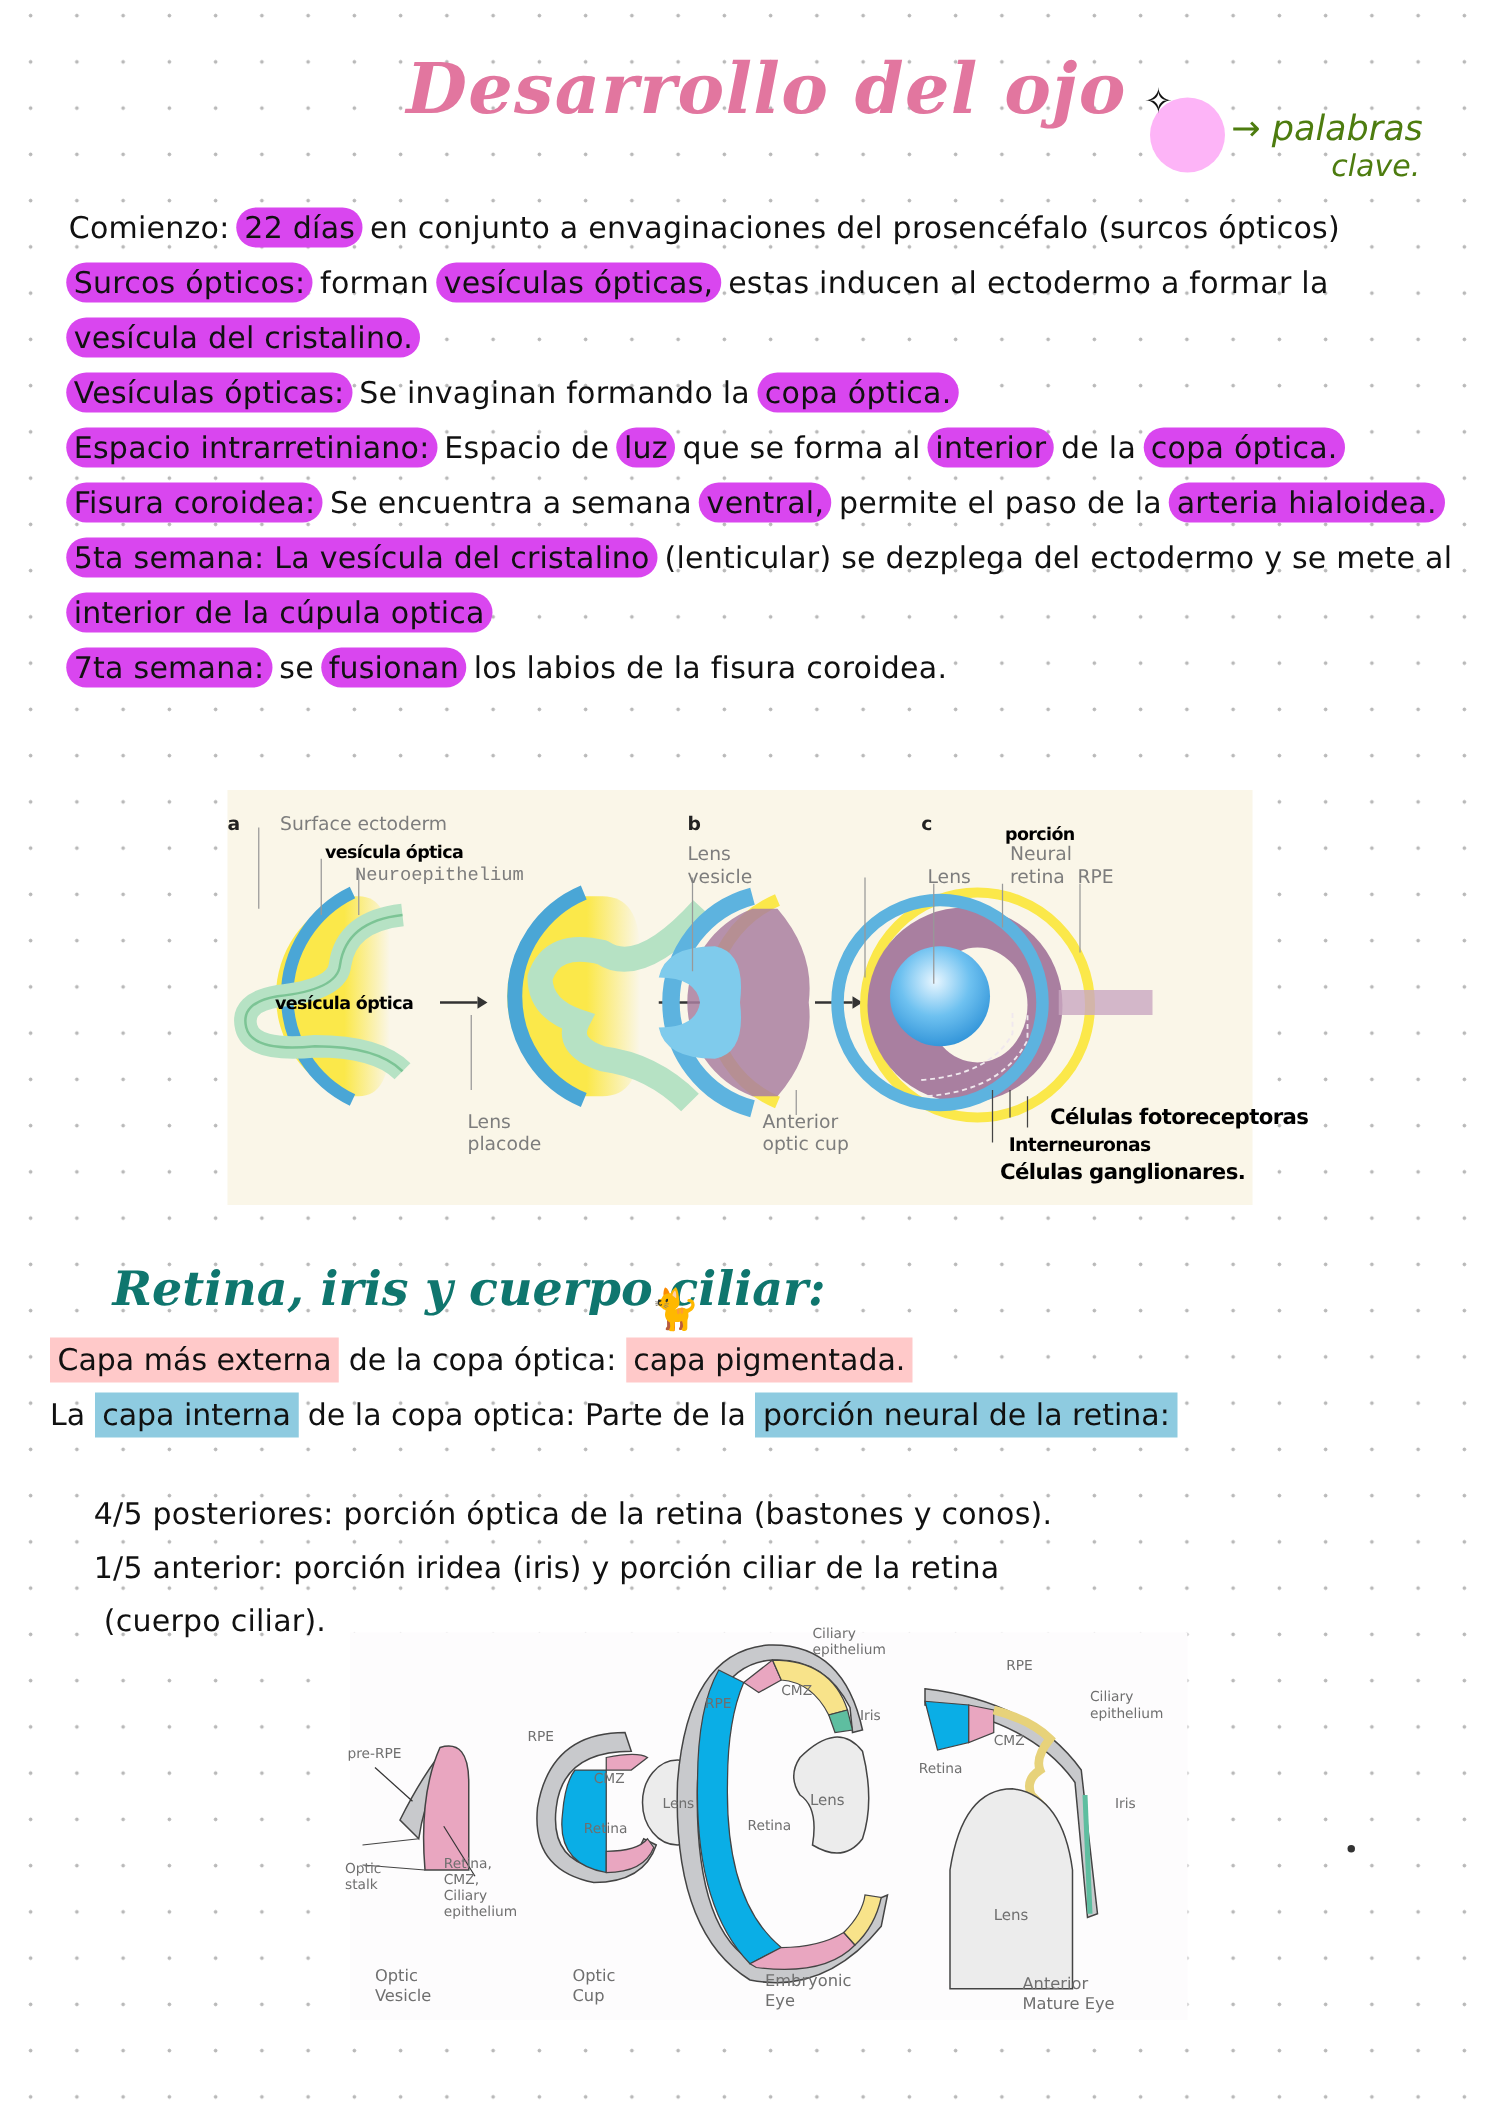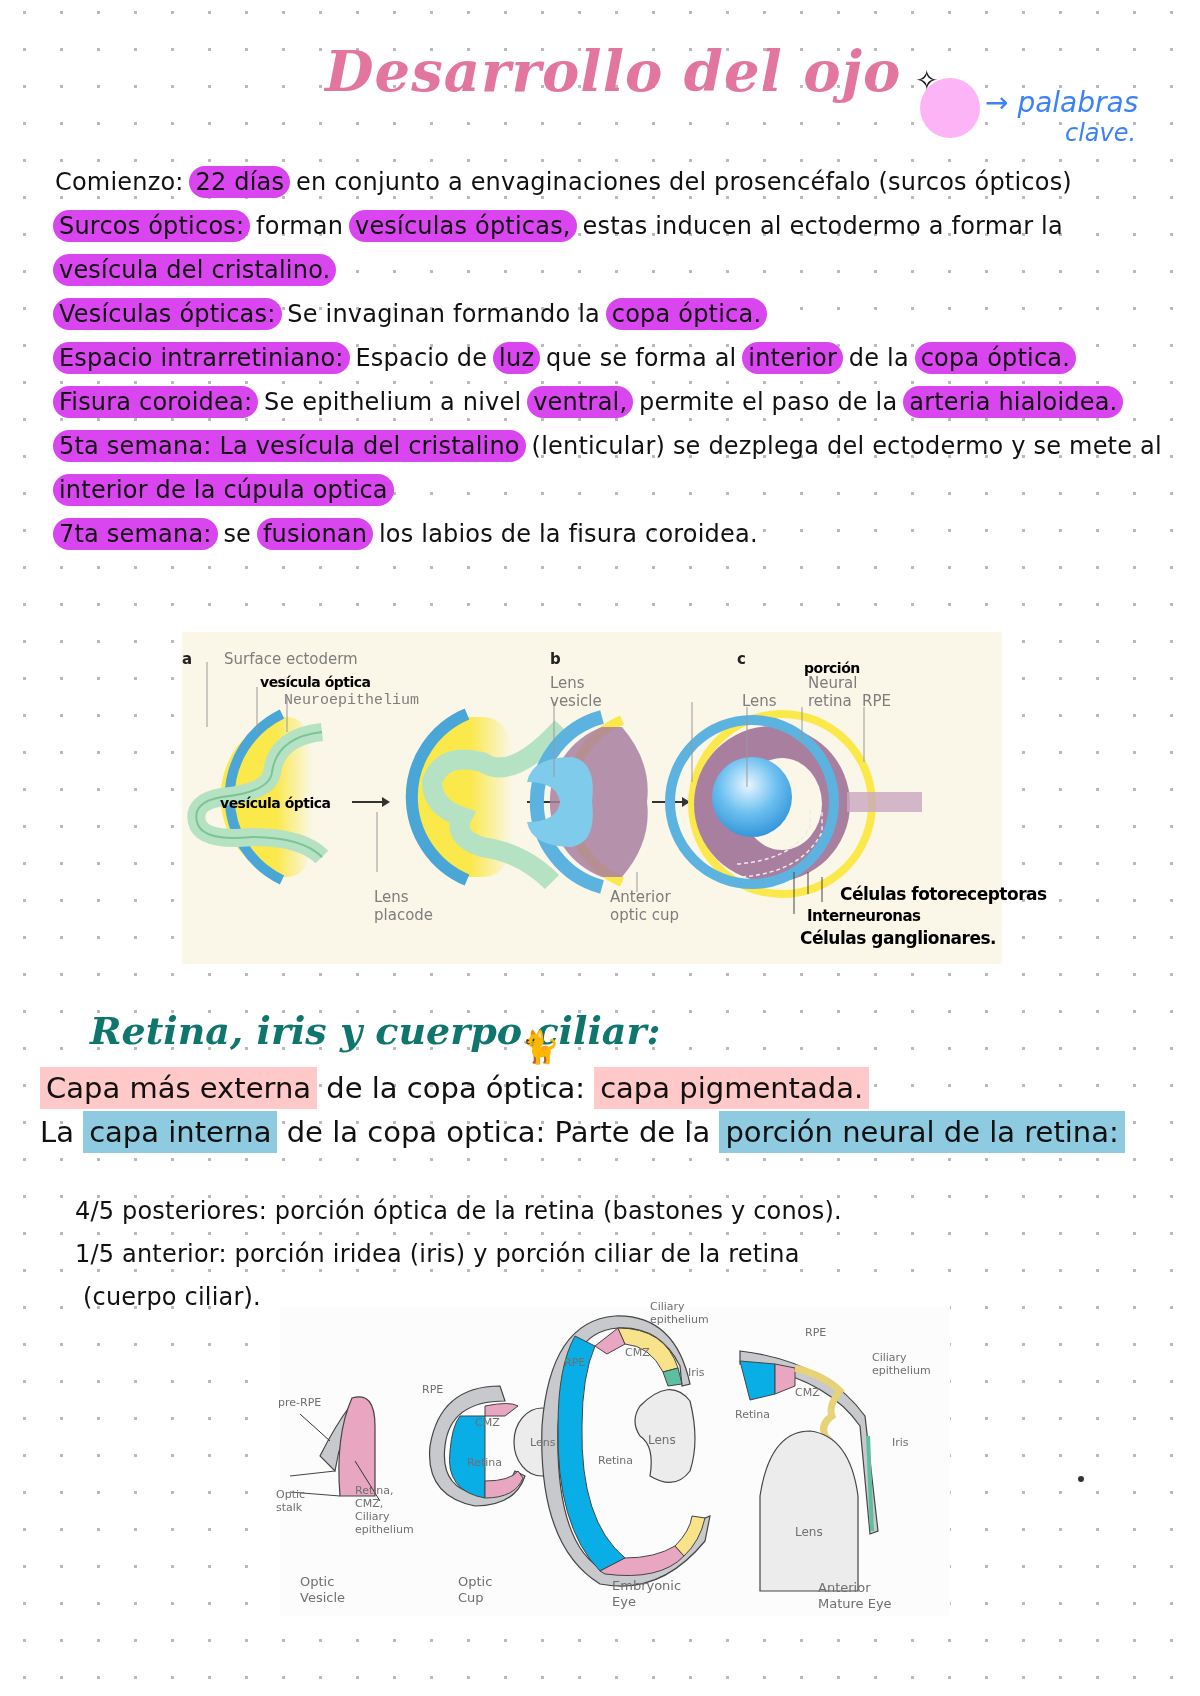--- a/index.html
+++ b/index.html
@@ -12,36 +12,36 @@
     font-family:"DejaVu Sans", sans-serif;
     color:#111;
   }
   .abs{position:absolute;}
   .title{
     left:325px;top:38px;font-family:"DejaVu Serif", serif;font-style:italic;font-weight:bold;
     font-size:56px;color:#e2769f;letter-spacing:1px;white-space:nowrap;
   }
   .legend-dot{left:920px;top:78px;width:60px;height:60px;border-radius:50%;background:#fdb4f7;}
   .legend-star{left:915px;top:64px;font-size:28px;color:#111;}
-  .legend-text{left:985px;top:88px;font-size:28px;line-height:30px;font-style:italic;color:#3b82f6;white-space:nowrap;}
+  .legend-text{left:985px;top:88px;font-size:28px;line-height:30px;font-style:italic;color:#4d7c0f;white-space:nowrap;}
   .legend-text .l2{display:block;padding-left:80px;font-size:24px;}
   .notes{left:55px;top:160px;width:1100px;}
   .line{font-size:24px;line-height:44px;height:44px;white-space:nowrap;letter-spacing:0.2px;}
   .hl{background:#d946ef;border-radius:16px;padding:2px 6px;margin:0 -2px;}
   .fig1{left:182px;top:632px;width:820px;height:332px;background:#faf6e8;}
   .fig1 svg{position:absolute;left:0;top:0;}
   .lbl{position:absolute;font-size:15px;color:#7d7d7d;line-height:18px;white-space:nowrap;}
   .lblb{position:absolute;font-size:15px;font-weight:bold;color:#222;}
   .hand{position:absolute;font-size:14px;font-weight:bold;color:#000000;white-space:nowrap;letter-spacing:-0.5px;}
   .sub-title{
     left:90px;top:1008px;font-family:"DejaVu Serif", serif;font-style:italic;font-weight:bold;
     font-size:38px;color:#0f766e;white-space:nowrap;
   }
   .cat{left:520px;top:1028px;font-size:32px;}
-  .layer-line{position:absolute;font-size:29px;line-height:40px;white-space:nowrap;}
+  .layer-line{position:absolute;font-size:24px;line-height:40px;white-space:nowrap;}
   .pk{background:#ffc9c9;padding:4px 6px;}
   .bl{background:#8ecbe0;padding:4px 6px;}
   .fractions{left:75px;top:1190px;}
   .fractions .line{line-height:43px;height:43px;}
   .fig2{left:280px;top:1306px;width:670px;height:310px;background:#fdfcfd;}
   .fig2 .lbl{color:#6f6f6f;font-size:11px;line-height:13px;}
   .fig2 .cap{position:absolute;font-size:13px;color:#6f6f6f;line-height:16px;white-space:nowrap;}
   .stray-dot{left:1078px;top:1476px;width:6px;height:6px;border-radius:50%;background:#333;}
 </style>
 </head>
@@ -66,21 +66,21 @@
   <div class="line">
     <span class="hl">vesícula del cristalino.</span>
   </div>
   <div class="line">
     <span class="hl">Vesículas ópticas:</span><span> Se invaginan formando la </span><span class="hl">copa óptica.</span>
   </div>
   <div class="line">
     <span class="hl">Espacio intrarretiniano:</span><span> Espacio de </span><span class="hl">luz</span><span> que se forma al </span><span class="hl">interior</span><span> de la </span><span class="hl">copa óptica.</span>
   </div>
   <div class="line">
-    <span class="hl">Fisura coroidea:</span><span> Se epithelium a nivel </span><span class="hl">ventral,</span><span> permite el paso de la </span><span class="hl">arteria hialoidea.</span>
+    <span class="hl">Fisura coroidea:</span><span> Se encuentra a semana </span><span class="hl">ventral,</span><span> permite el paso de la </span><span class="hl">arteria hialoidea.</span>
   </div>
   <div class="line">
     <span class="hl">5ta semana: La vesícula del cristalino</span><span> (lenticular) se dezplega del ectodermo y se mete al</span>
   </div>
   <div class="line">
     <span class="hl">interior de la cúpula optica</span>
   </div>
   <div class="line">
     <span class="hl">7ta semana:</span><span> se </span><span class="hl">fusionan</span><span> los labios de la fisura coroidea.</span>
   </div>

